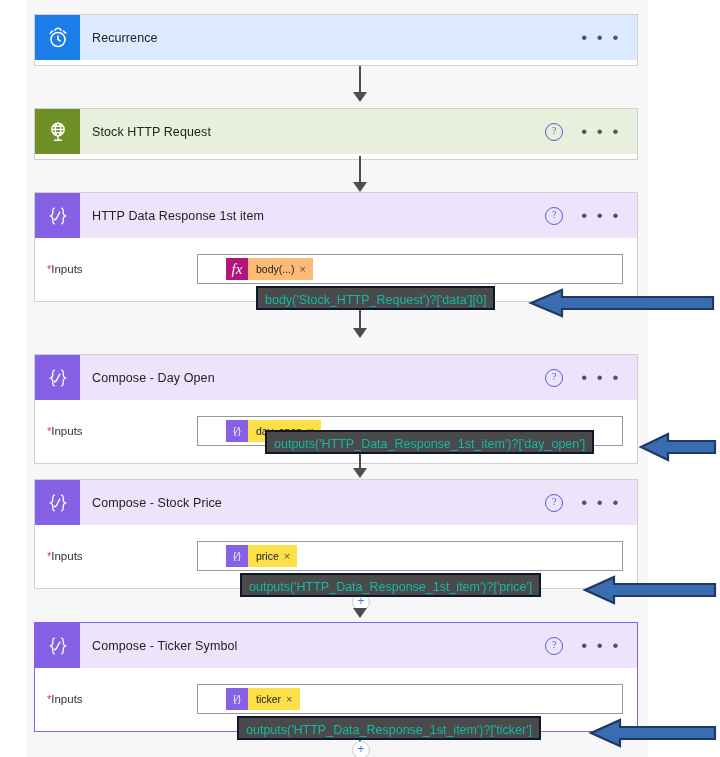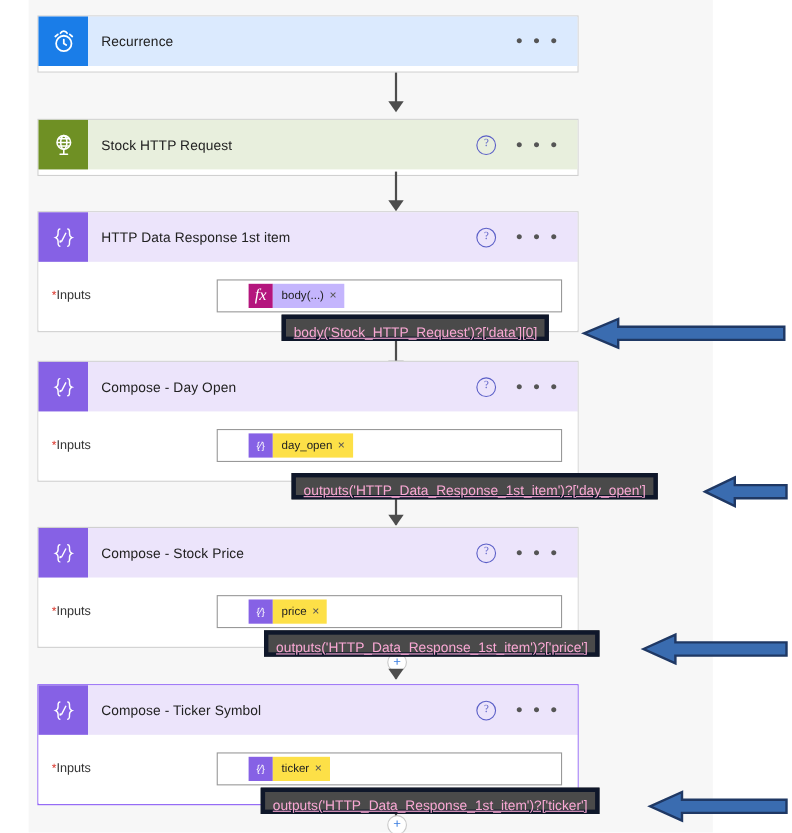--- a/index.html
+++ b/index.html
@@ -21,21 +21,21 @@
     top: 0px;
     width: 622px;
     height: 757px;
     background: #f7f7f7;
   }
 
   
   .card {
     position: absolute;
     left: 8px;
-    width: 492px;
+    width: 604px;
     box-sizing: border-box;
     background: #ffffff;
     border: 1px solid #d0d0d0;
   }
   .card.selected { border: 1.5px solid #8b5cf6; }
 
   .card-head {
     height: 45px;
     display: flex;
     align-items: center;
@@ -137,21 +137,21 @@
   .badge-compose { background: #8661e5; font-size: 9px; }
   .chip-text {
     height: 22px;
     display: flex;
     align-items: center;
     padding: 0 7px 0 8px;
     font-size: 10.5px;
     color: #222;
     white-space: nowrap;
   }
-  .chip-pink { background: #c4b5fd; }
+  .chip-pink { background: #fdba74; }
   .chip-purple { background: #fde047; }
   .chip-x { color: #555; font-size: 11px; margin-left: 5px; }
 
   
   .connector {
     position: absolute;
     left: 333px;
     width: 2px;
     background: #4d4d4d;
   }
@@ -174,29 +174,28 @@
     color: #3a7de0;
     font-size: 12px;
     line-height: 14px;
     text-align: center;
   }
 
   
   .callout {
     position: absolute;
     background: #4a4a4a;
-    border: 4px solid #0f172a;
-    color: #f9a8d4;
+    border: 2px solid #0f172a;
+    color: #14b8a6;
     font-size: 12.5px;
     height: 24px;
     line-height: 24px;
     padding: 0 7px;
     white-space: nowrap;
     box-sizing: border-box;
-    text-decoration: underline;
   }
 
   
   .bigarrow {
     position: absolute;
     height: 30px;
   }
   .bigarrow svg { display:block; width: 100%; height: 100%; }
 </style>
 </head>
@@ -266,21 +265,21 @@
               <span class="chip-x">×</span>
             </span>
         </span>
       </div>
     </div>
   </div>
 
   <div class="connector" style="top:302px;height:30px;"></div>
   <div class="arrowhead" style="top:328px;"></div>
 
-  <div class="card" style="top:328px;height:110px;">
+  <div class="card" style="top:354px;height:110px;">
     <div class="card-head head-purple">
       <div class="app-icon ic-purple">
         <svg width="26" height="22" viewBox="0 0 26 22" fill="none" stroke="#ffffff" stroke-width="1.3">
           <path d="M9.4 3.2C7.6 3.2 7.8 6 7.8 7.6c0 1.6-.6 2.8-2.3 3.4 1.7.6 2.3 1.8 2.3 3.4 0 1.6-.2 4.4 1.6 4.4" stroke-linecap="round"></path>
           <path d="M16.6 3.2c1.8 0 1.6 2.8 1.6 4.4 0 1.6.6 2.8 2.3 3.4-1.7.6-2.3 1.8-2.3 3.4 0 1.6.2 4.4-1.6 4.4" stroke-linecap="round"></path>
           <path d="M15 6.6 11 14.4M11 14.4l-1.4.6.4-1.5" stroke-linejoin="round"></path>
         </svg>
       </div>
       <div class="card-title">Compose - Day Open</div>
       <div class="help-icon">?</div>

